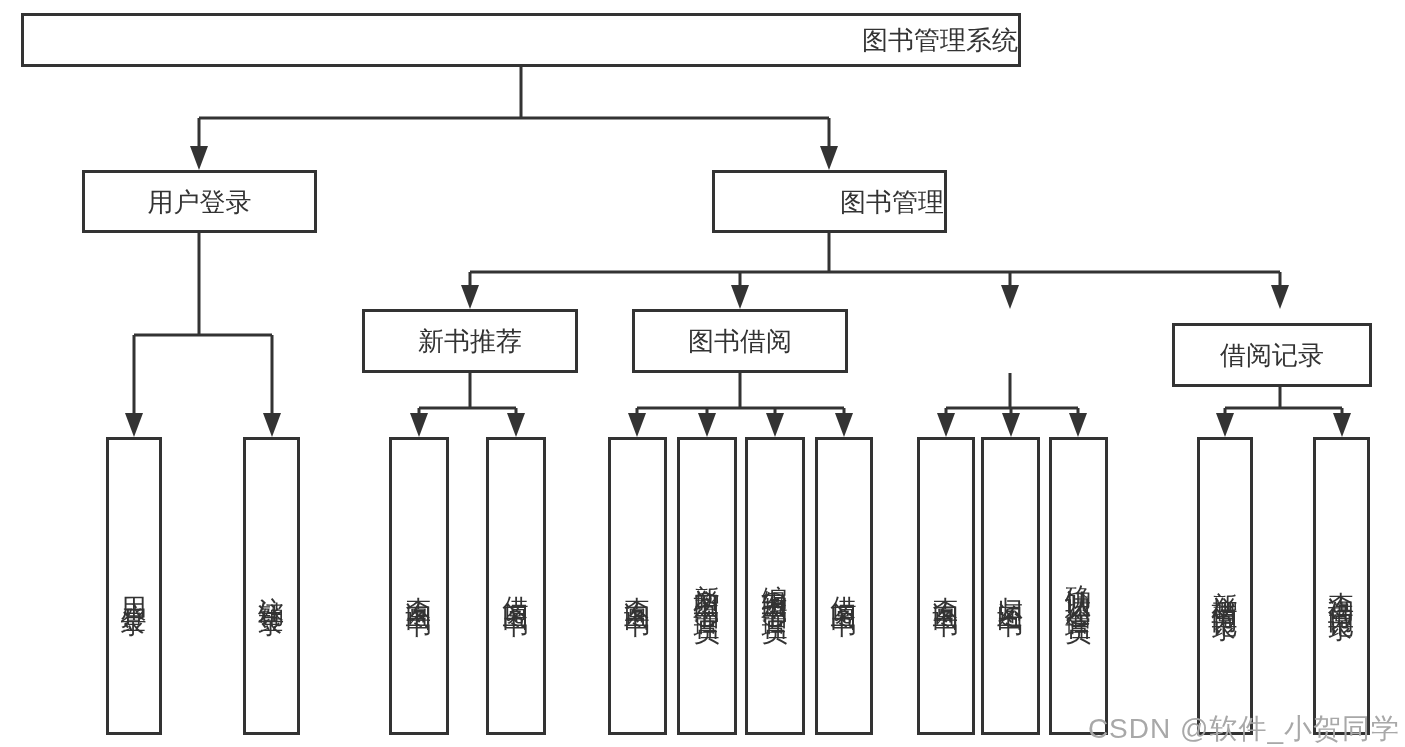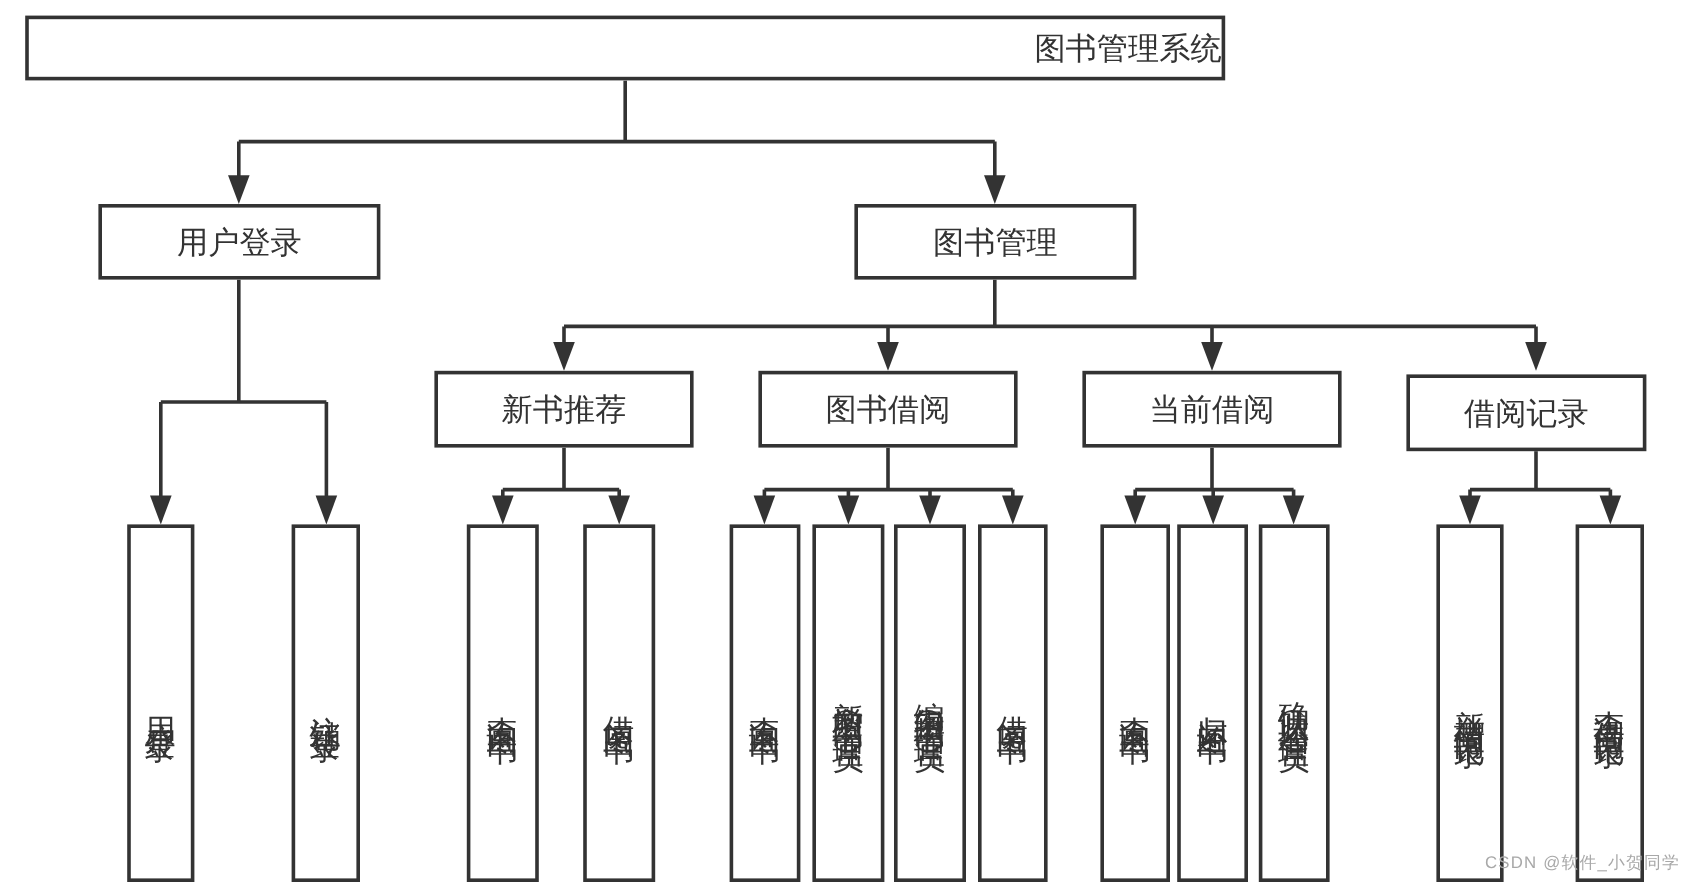--- a/index.html
+++ b/index.html
@@ -37,21 +37,21 @@
   .node .label{white-space:nowrap;}
   .node.v .label{
     writing-mode:vertical-rl;
     text-orientation:mixed;
     letter-spacing:5px;
     white-space:nowrap;
   }
   .watermark{
     position:absolute;
     right:5px;top:710px;
-    font-size:14px;
+    font-size:28px;
     color:var(--watermark-color);
     z-index:2;
     letter-spacing:1px;
   }
 </style>
 </head>
 <body>
 
 <div class="stage">
 
@@ -98,34 +98,31 @@
     </g>
   </svg>
 
   <div class="node" style="left:21px;top:13px;width:1000px;height:54px;justify-content:flex-end;">
     <span class="label">图书管理系统</span>
   </div>
 
   <div class="node" style="left:82px;top:170px;width:235px;height:63px;">
     <span class="label">用户登录</span>
   </div>
-  <div class="node" style="left:712px;top:170px;width:235px;height:63px;">
+  <div class="node" style="left:712px;top:170px;width:235px;height:63px;justify-content:flex-end;">
     <span class="label">图书管理</span>
   </div>
 
   <div class="node" style="left:632px;top:309px;width:216px;height:64px;">
     <span class="label">图书借阅</span>
   </div>
   <div class="node" style="left:362px;top:309px;width:216px;height:64px;">
     <span class="label">新书推荐</span>
   </div>
-  <div class="node" style="left:902px;top:309px;width:216px;height:64px;">
-    <span class="label">当前借阅</span>
-  </div>
-  <div class="node" style="left:1172px;top:312px;width:200px;height:64px;text-align:right;">
+  <div class="node" style="left:1172px;top:323px;width:200px;height:64px;text-align:right;">
     <span class="label">借阅记录</span>
   </div>
 
   <div class="node v" style="left:106px;top:437px;width:56px;height:298px;">
     <span class="label">用户登录</span>
   </div>
   <div class="node v" style="left:243px;top:437px;width:57px;height:298px;">
     <span class="label">注销登录</span>
   </div>
 

